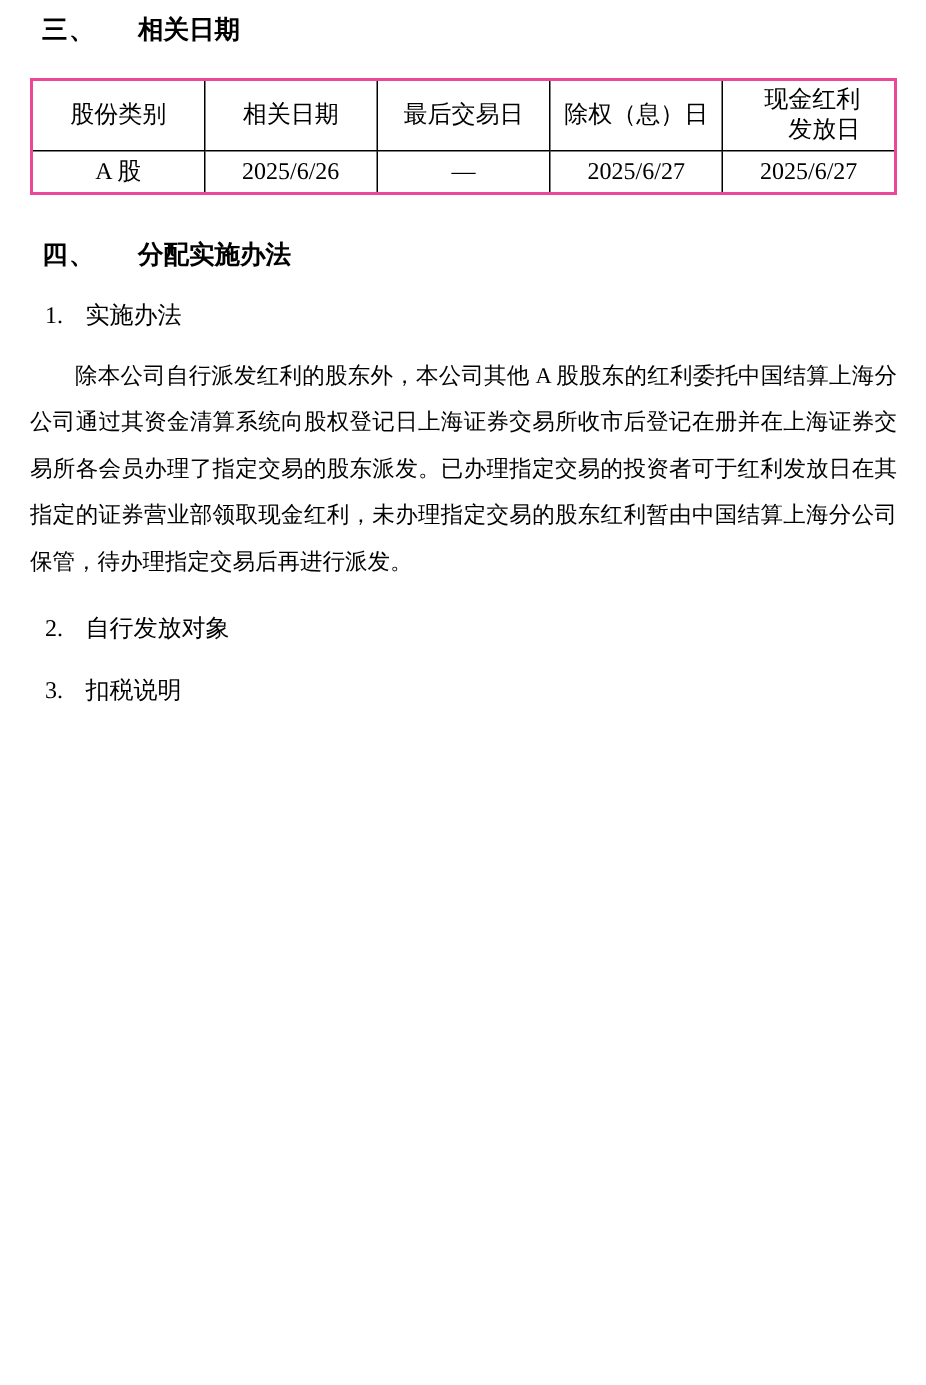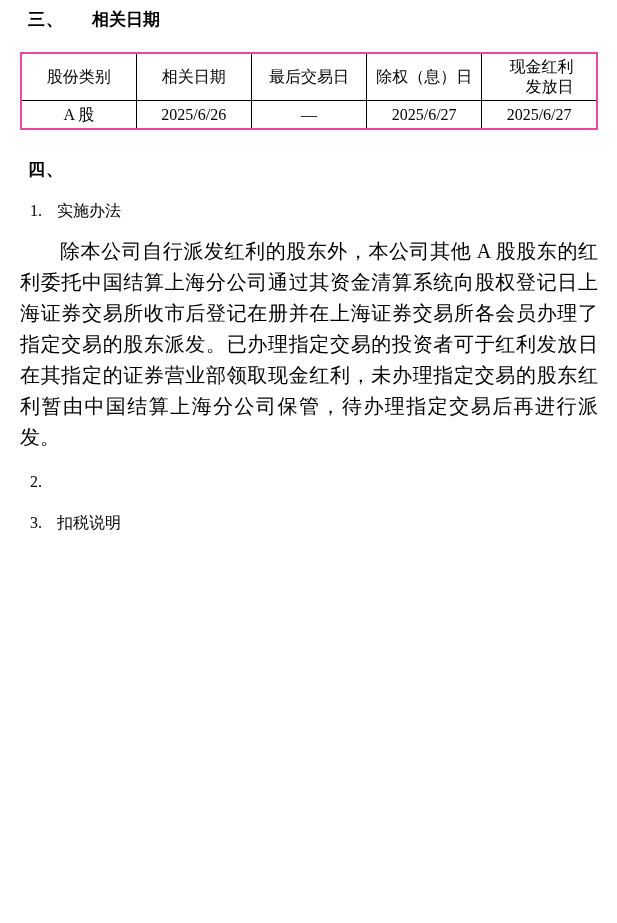--- a/index.html
+++ b/index.html
@@ -64,21 +64,21 @@
     line-height: 24px;
     margin-top: 17px;
     margin-left: 10px;
     display: flex;
     align-items: baseline;
   }
   .sub-item .item-num { margin-right: 15px; }
 
   
   p.body-para {
-    font-size: 20px;
+    font-size: 15px;
     line-height: 31px;
     text-indent: 2em;
     margin-top: 13px;
     text-align: justify;
   }
 </style>
 </head>
 <body>
 
 <div class="doc">
@@ -104,30 +104,32 @@
         <td>2025/6/26</td>
         <td>—</td>
         <td>2025/6/27</td>
         <td>2025/6/27</td>
       </tr>
     </tbody>
   </table>
 
   <div class="sec-heading sec4">
     <span class="sec-num">四、</span>
+    <span class="sec-title">分配实施办法</span>
   </div>
 
   <div class="sub-item">
     <span class="item-num">1.</span>
     <span class="item-title">实施办法</span>
   </div>
   <p class="body-para">除本公司自行派发红利的股东外，本公司其他 A 股股东的红利委托中国结算上海分公司通过其资金清算系统向股权登记日上海证券交易所收市后登记在册并在上海证券交易所各会员办理了指定交易的股东派发。已办理指定交易的投资者可于红利发放日在其指定的证券营业部领取现金红利，未办理指定交易的股东红利暂由中国结算上海分公司保管，待办理指定交易后再进行派发。</p>
 
   <div class="sub-item">
     <span class="item-num">2.</span>
+    <span class="item-title">自行发放对象</span>
   </div>
 
   <div class="sub-item">
     <span class="item-num">3.</span>
     <span class="item-title">扣税说明</span>
   </div>
 
 </div>
 
 </body></html>

